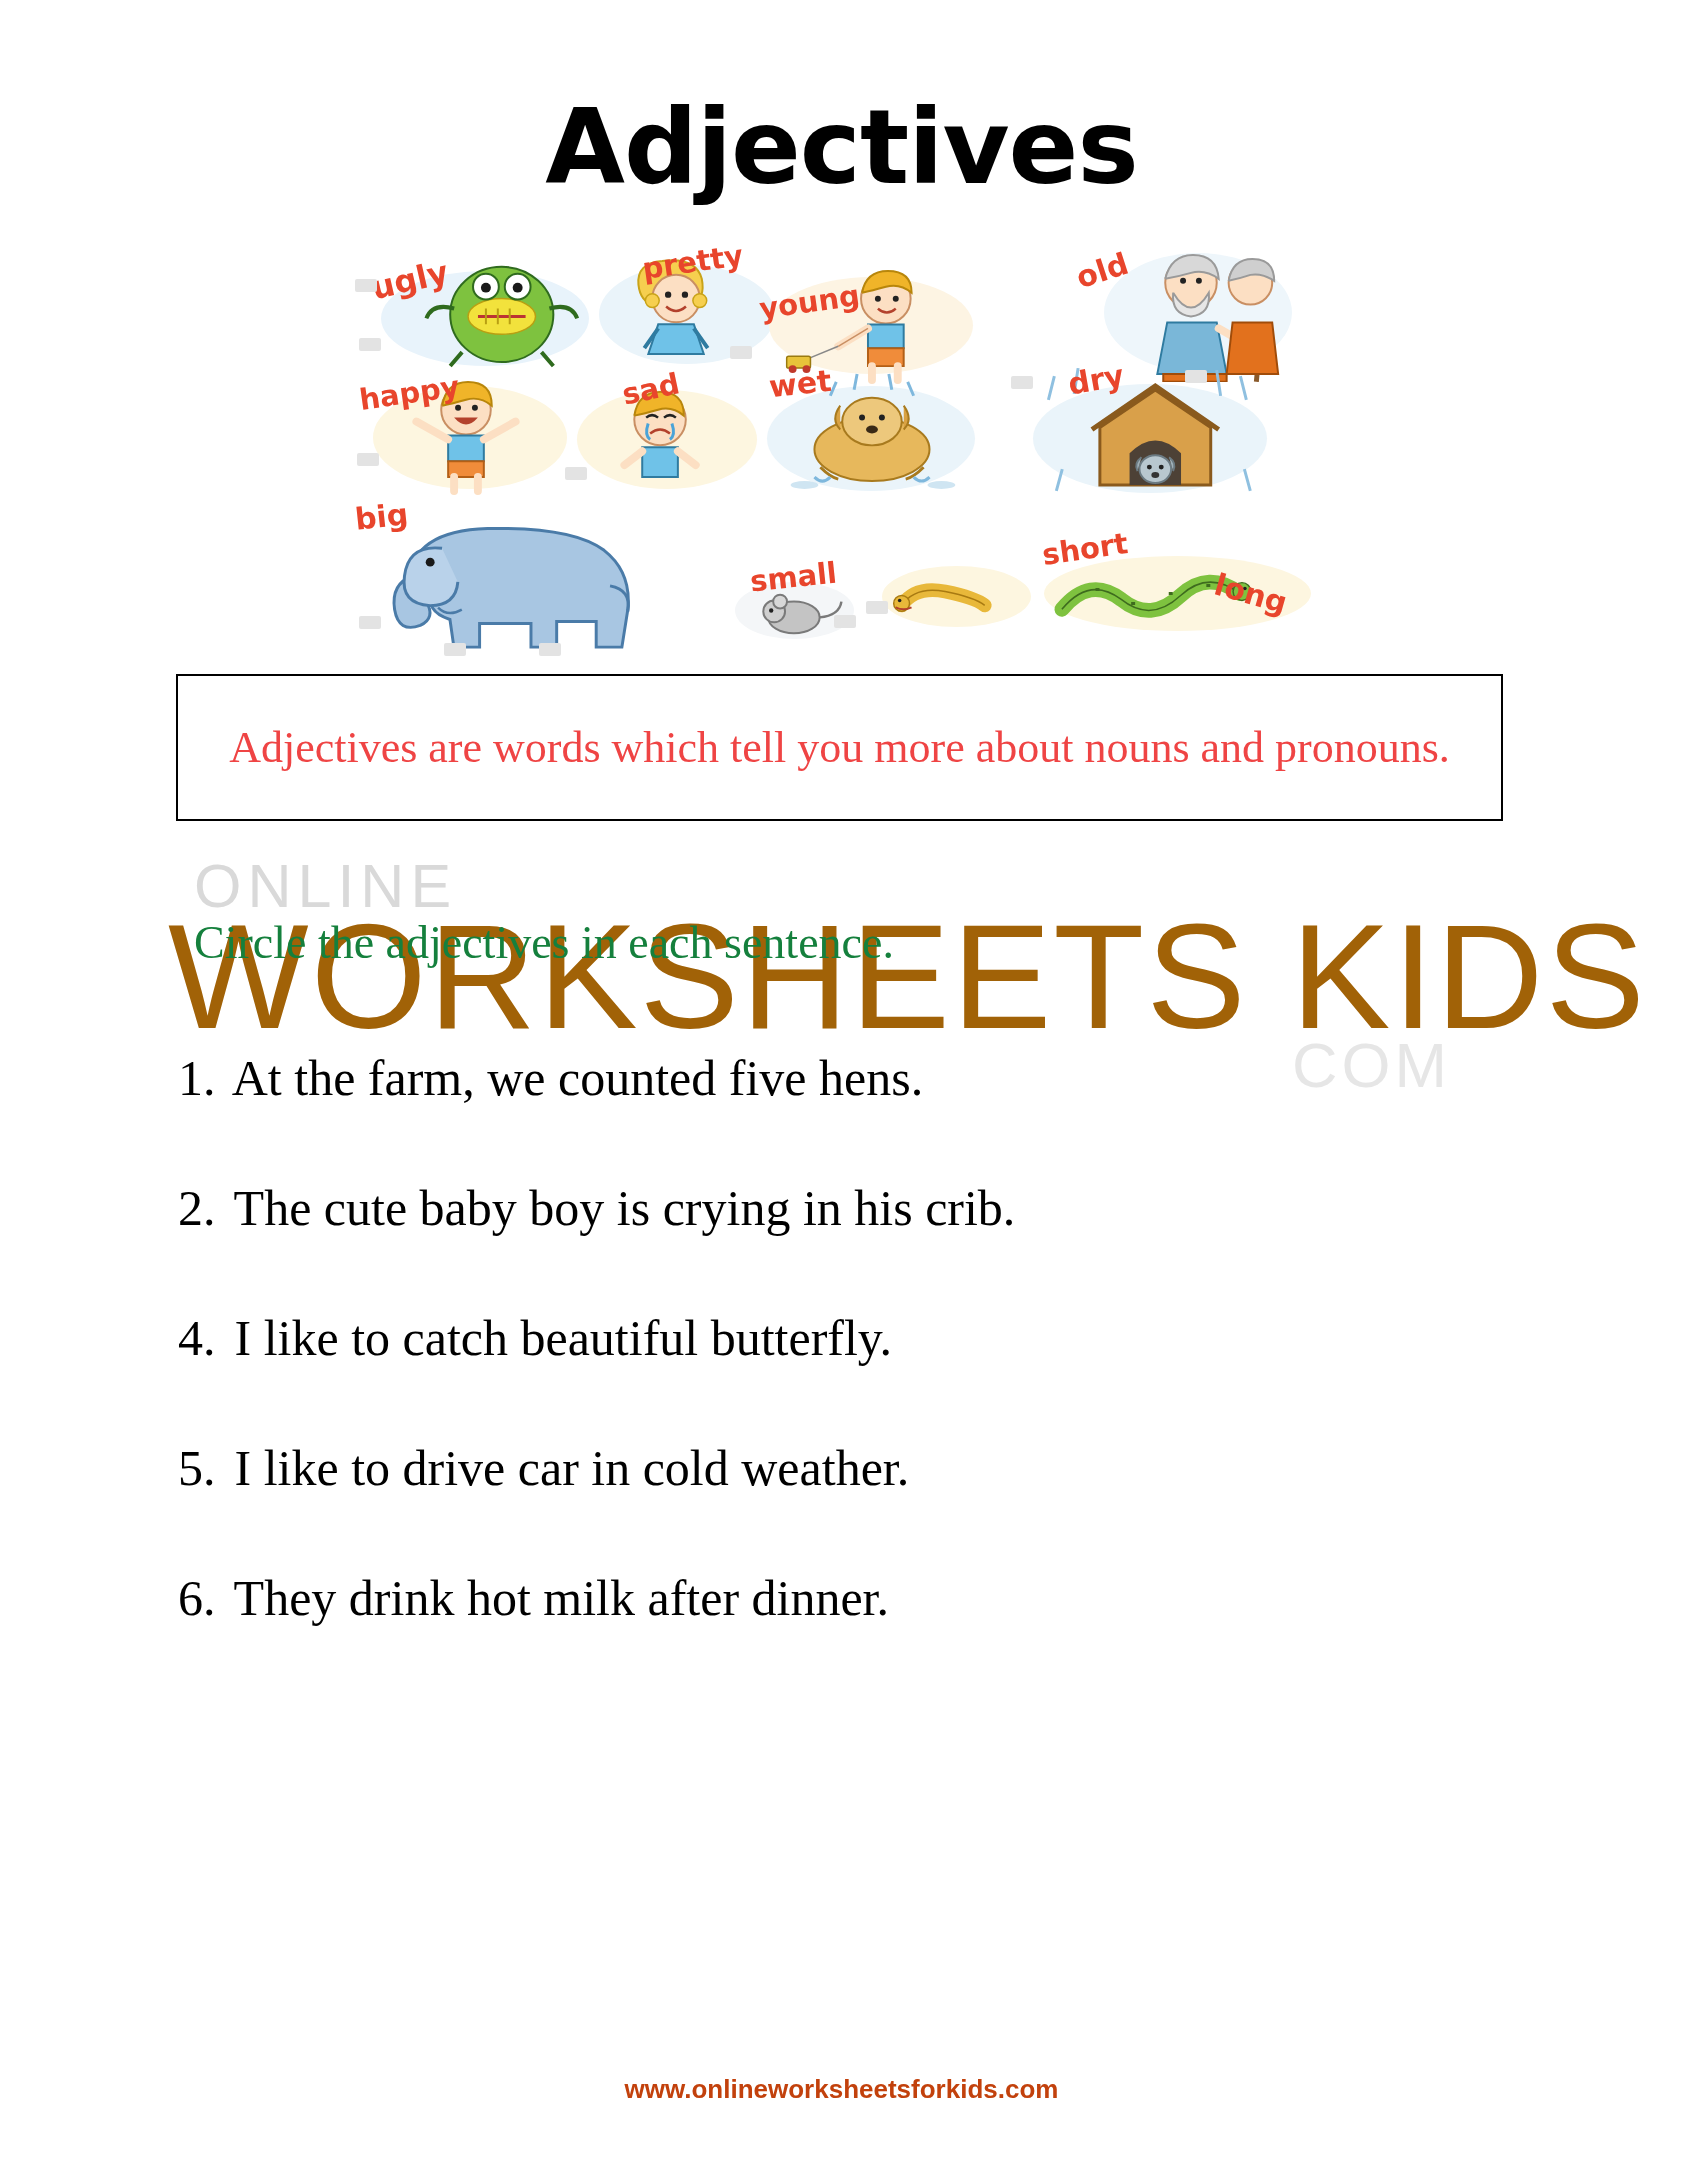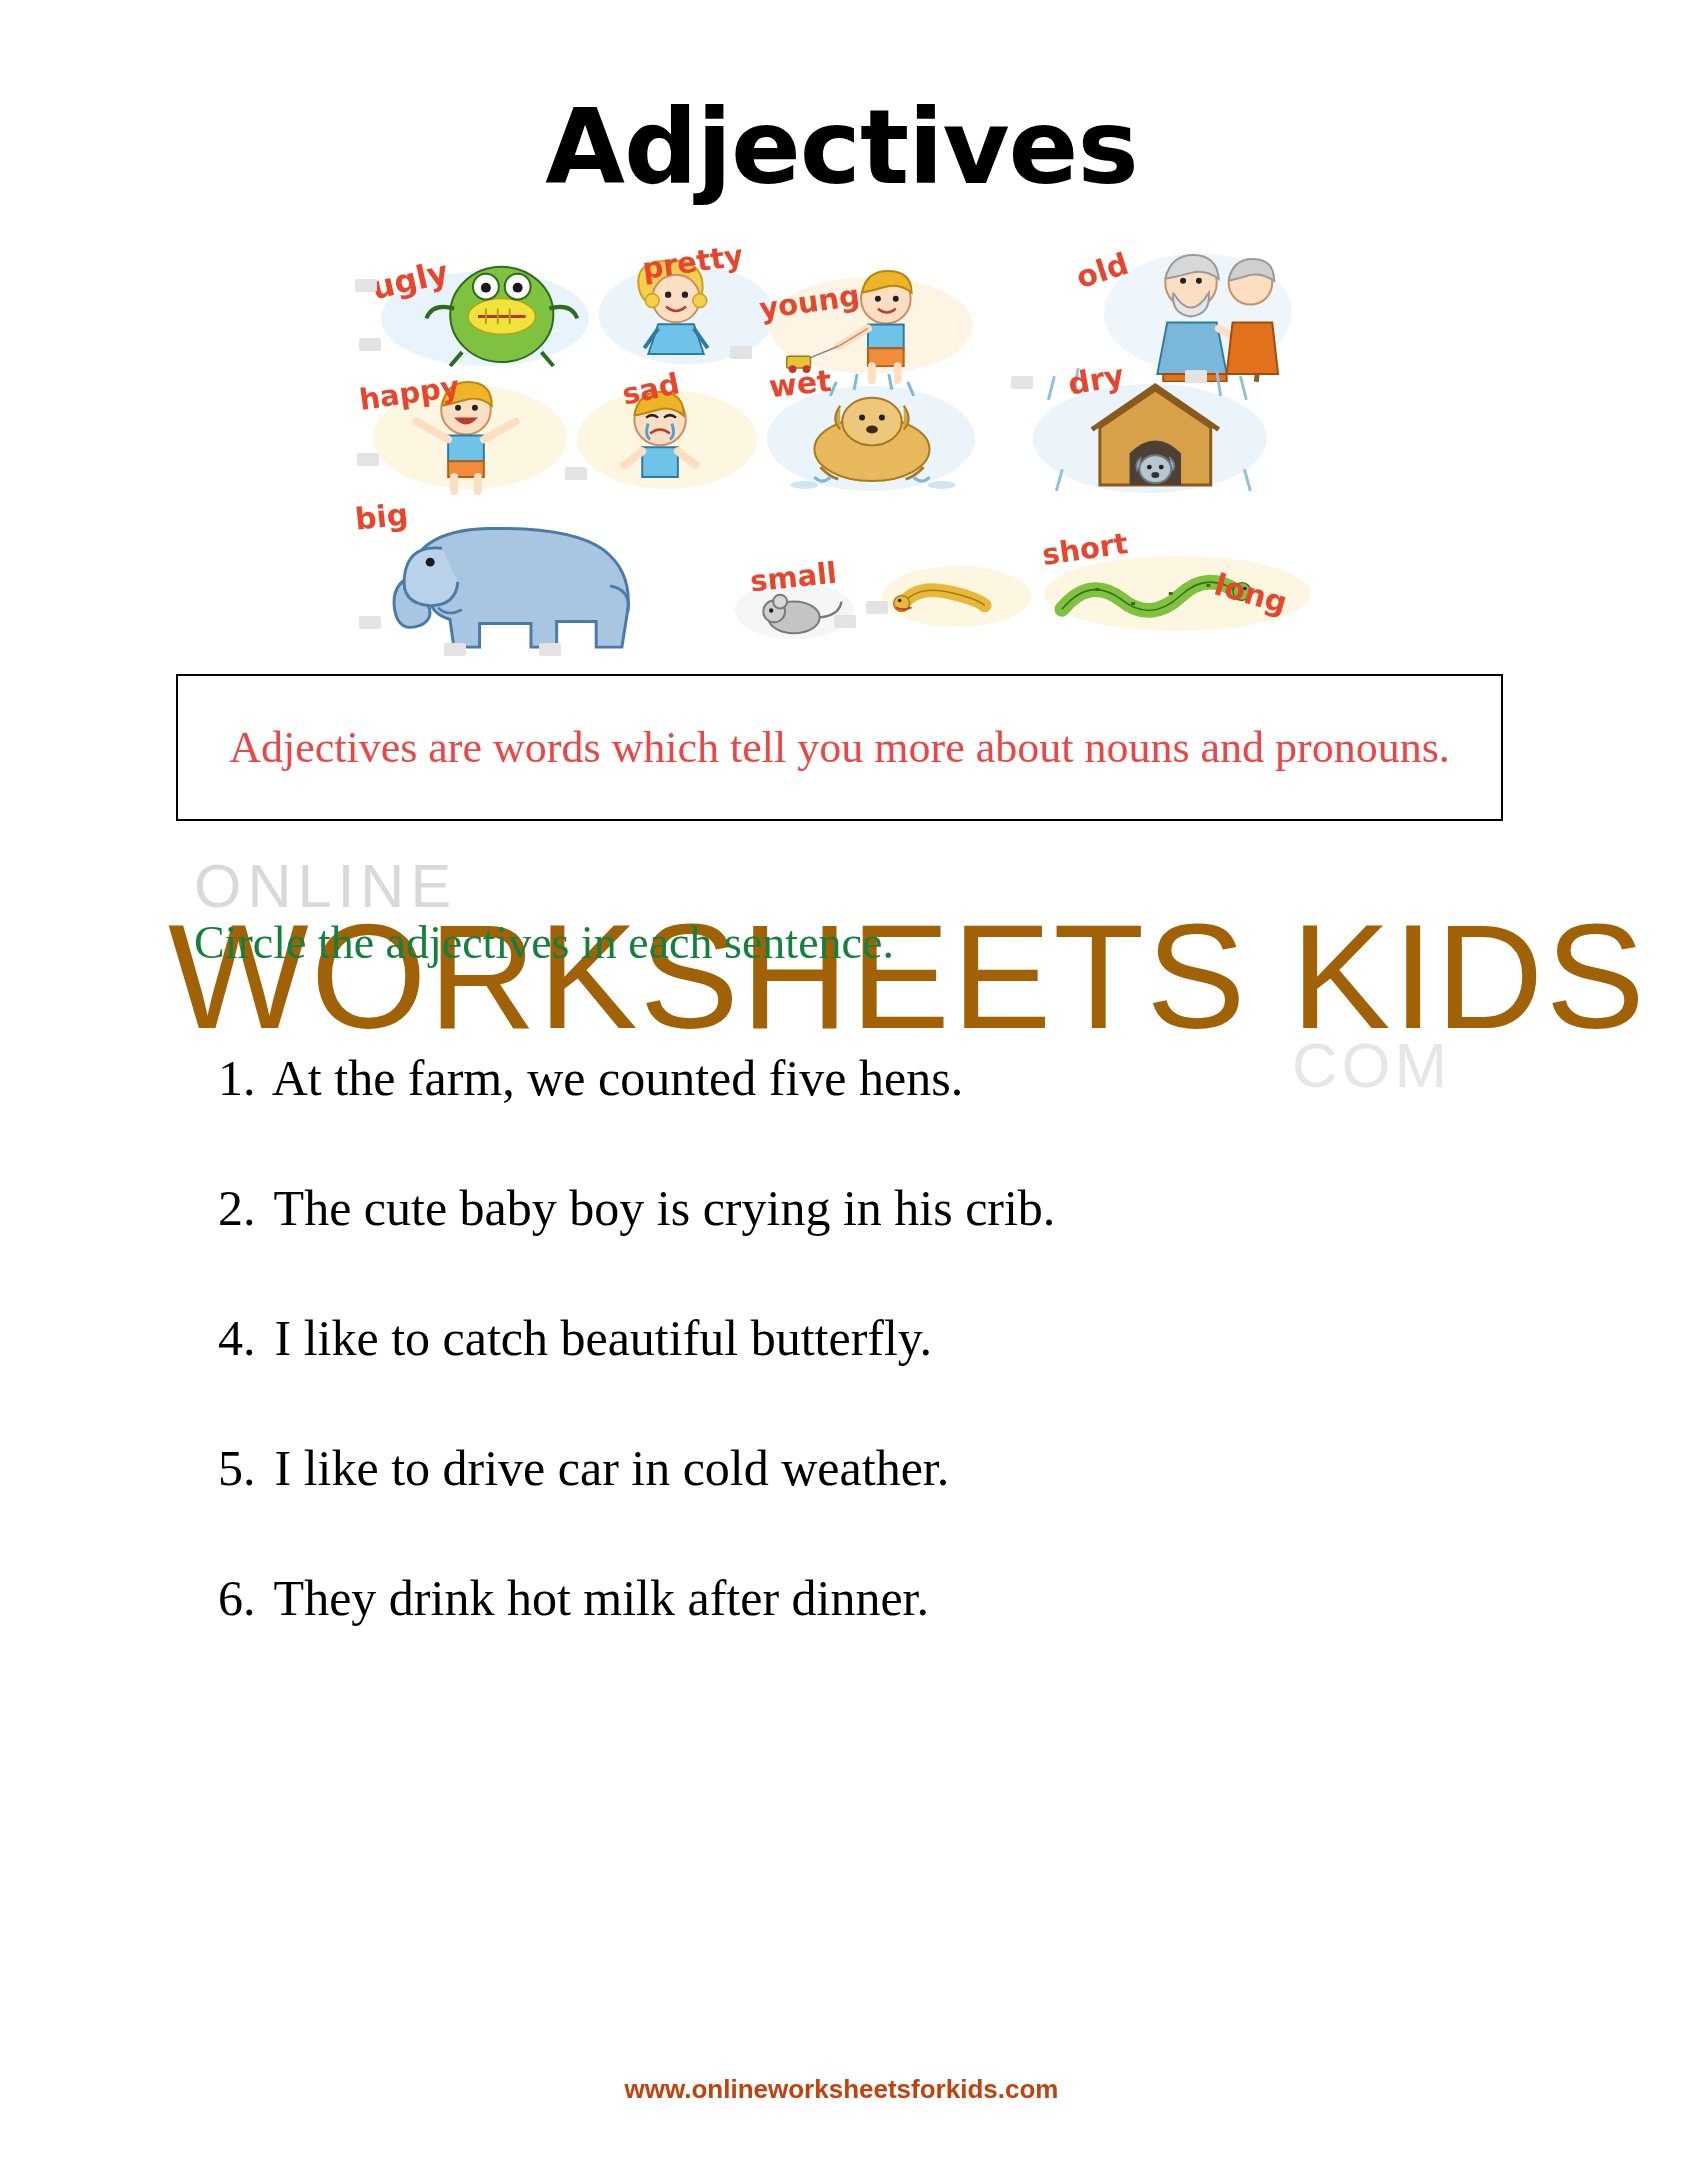--- a/index.html
+++ b/index.html
@@ -144,21 +144,20 @@
     z-index: 3;
   }
 
   
   .questions {
     position: absolute;
     left: 178px;
     top: 1049px;
     width: 1386px;
     z-index: 3;
-    margin-left: 40px;
   }
   .q {
     font-size: 50px;
     color: #000000;
     margin-bottom: 72px;
     white-space: nowrap;
   }
   .q .num {
     display: inline-block;
     min-width: 44px;

